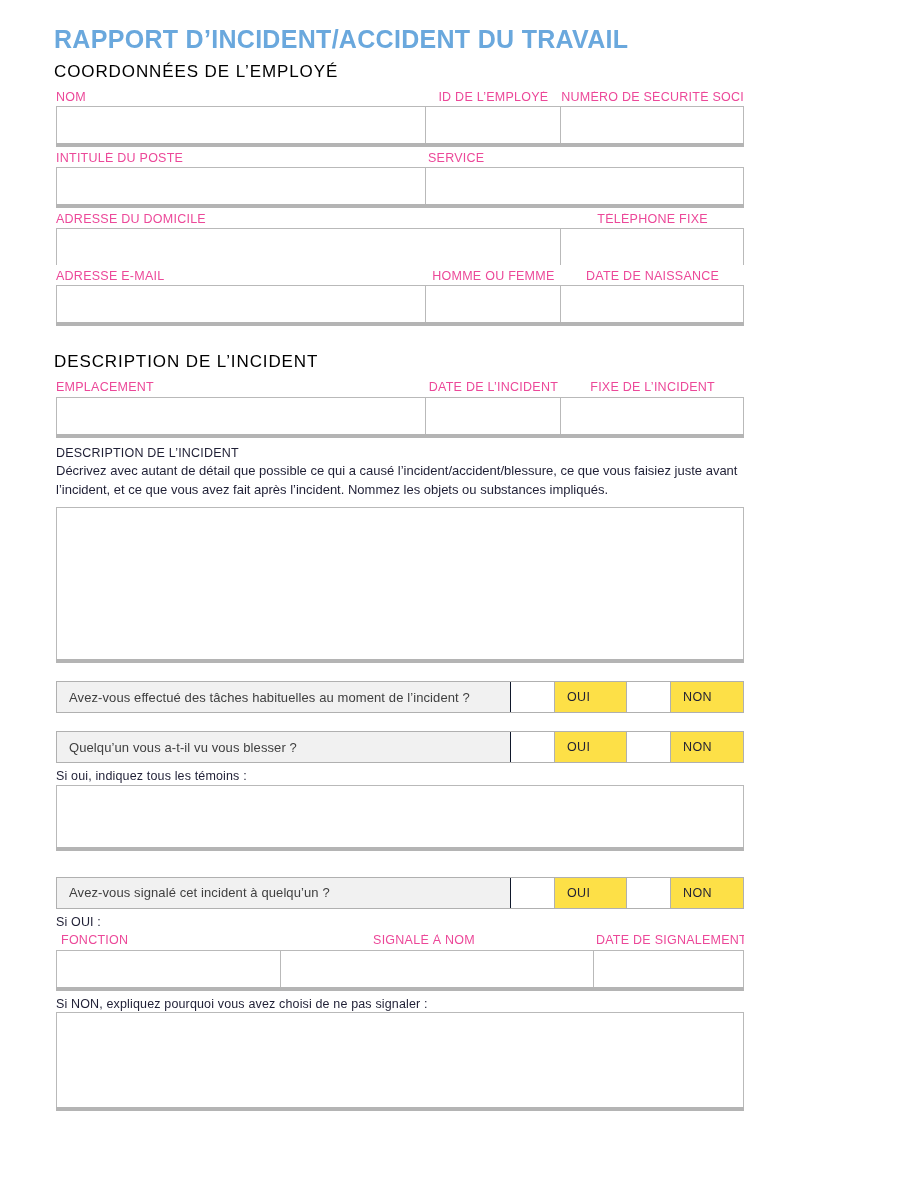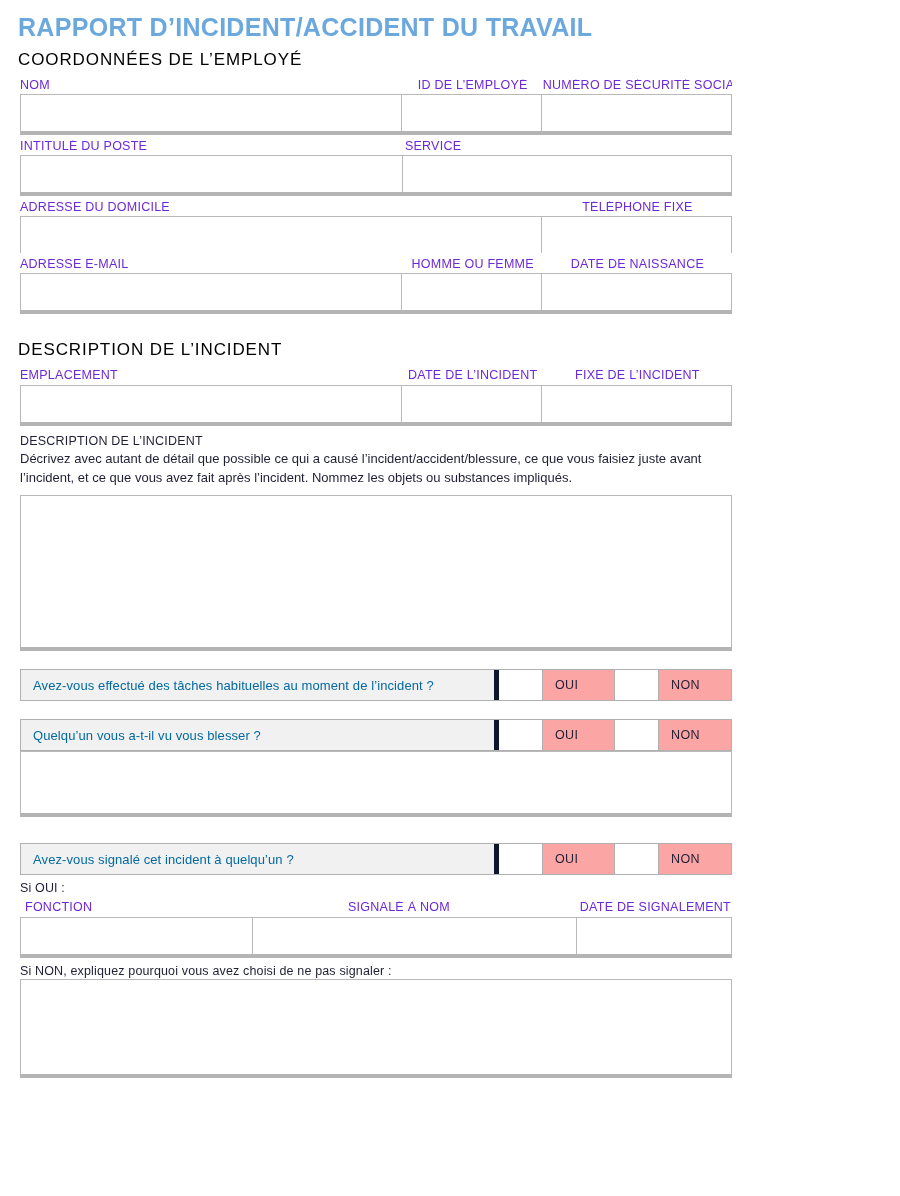--- a/index.html
+++ b/index.html
@@ -12,22 +12,23 @@
     height: 1196px;
     font-family: "Liberation Sans", sans-serif;
     color: #1a1a2e;
     -webkit-font-smoothing: antialiased;
   }
 
   .page {
     position: relative;
     width: 752px;
     height: 1196px;
-    padding: 0;
-    box-sizing: border-box;
+    padding: 12px;
+    box-sizing: border-box;
+    margin-left: 24px;
   }
 
   
   .doc-title {
     margin: 0;
     padding: 13px 0 0 18px;
     font-size: 25px;
     font-weight: bold;
     letter-spacing: 0.3px;
     color: #6aa8dd;
@@ -51,21 +52,21 @@
     margin: 0 20px;
   }
   .label-row {
     display: flex;
     align-items: flex-end;
     height: 20px;
   }
   .label-row .lbl {
     font-size: 12.5px;
     letter-spacing: 0.25px;
-    color: #6d28d9;
+    color: #ec4899;
     line-height: 1;
     padding-bottom: 3px;
     white-space: nowrap;
     overflow: hidden;
   }
   .label-row .lbl.center { text-align: center; }
   .label-row .lbl.pad    { padding-left: 5px; }
 
   .input-row {
     display: flex;
@@ -124,35 +125,35 @@
     height: 32px;
     align-items: stretch;
   }
   .qrow .q-text {
     flex: 1 1 auto;
     background: #f1f1f1;
     display: flex;
     align-items: center;
     padding-left: 12px;
     font-size: 13px;
-    color: #0369a1;
+    color: #404040;
     letter-spacing: 0.1px;
-    border-right: 5px solid #0f172a;
+    border-right: 1px solid #0f172a;
     box-sizing: border-box;
   }
   .qrow .q-check {
     width: 44px;
     background: #ffffff;
     border-right: 1px solid #b0b0b0;
     box-sizing: border-box;
     flex: 0 0 auto;
   }
   .qrow .q-opt {
     width: 72px;
-    background: #fca5a5;
+    background: #fde047;
     display: flex;
     align-items: center;
     padding-left: 12px;
     font-size: 12.5px;
     color: #1f1f35;
     letter-spacing: 0.4px;
     border-right: 1px solid #b0b0b0;
     box-sizing: border-box;
     flex: 0 0 auto;
   }
@@ -267,20 +268,21 @@
   <div class="spacer-18"></div>
 
   <div class="qrow">
     <div class="q-text">Quelqu’un vous a-t-il vu vous blesser ?</div>
     <div class="q-check"></div>
     <div class="q-opt">OUI</div>
     <div class="q-check"></div>
     <div class="q-opt">NON</div>
   </div>
 
+  <div class="small-note">Si oui, indiquez tous les témoins :</div>
   <div class="textarea-box" style="height:62px"></div>
   <div class="thick-rule"></div>
 
   <div class="spacer-26"></div>
 
   <div class="qrow">
     <div class="q-text">Avez-vous signalé cet incident à quelqu’un ?</div>
     <div class="q-check"></div>
     <div class="q-opt">OUI</div>
     <div class="q-check"></div>

